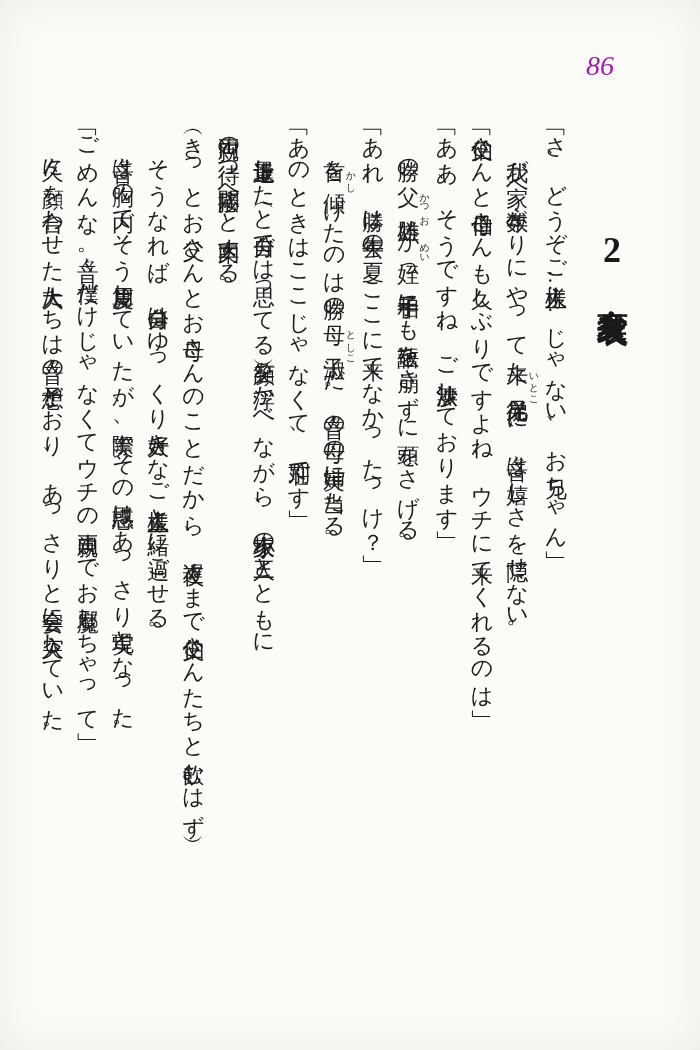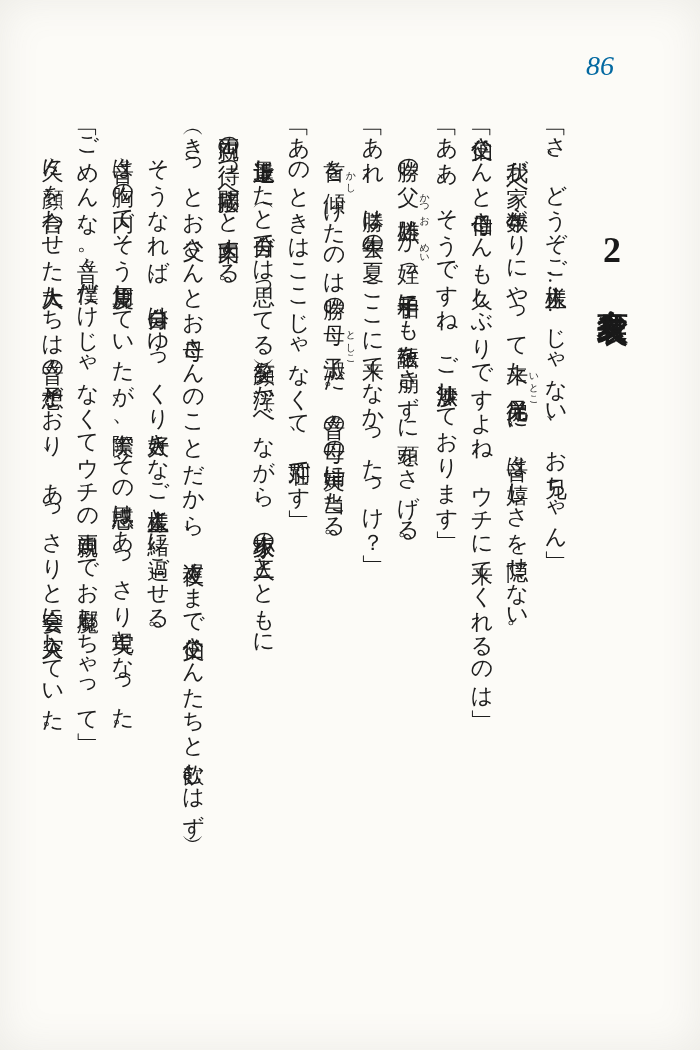--- a/index.html
+++ b/index.html
@@ -27,21 +27,21 @@
     inset: 0;
     pointer-events: none;
     box-shadow: inset 0 0 40px rgba(120,120,115,0.12);
   }
   .page-number {
     position: absolute;
     top: 50px;
     right: 86px;
     font-size: 28px;
     font-style: italic;
-    color: #0369a1;
+    color: #a21caf;
   }
   .chapter-heading {
     position: absolute;
     top: 230px;
     right: 62px;
     writing-mode: vertical-rl;
     text-orientation: mixed;
     font-weight: bold;
     color: #191919;
     line-height: 52px;

